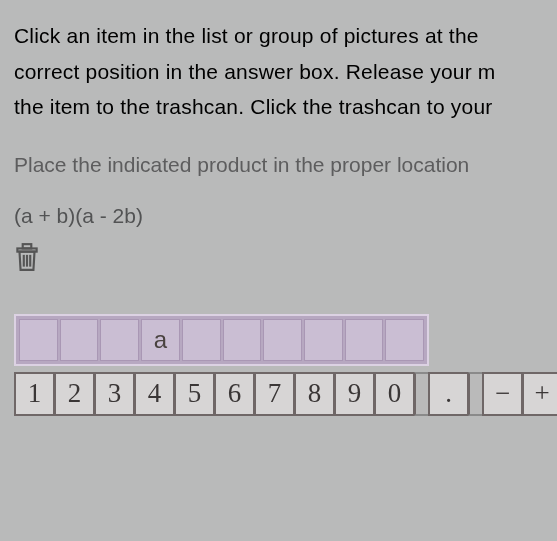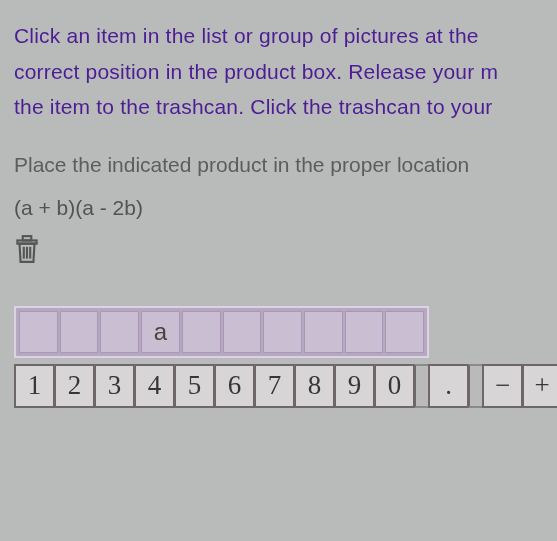--- a/index.html
+++ b/index.html
@@ -6,23 +6,23 @@
     body {
       width: 557px;
       height: 541px;
       background: #b9baba;
       font-family: Arial, sans-serif;
       padding: 18px 0 0 14px;
       color: #5d5e5f;
       overflow: hidden;
       position: relative;
     }
-    .instr { font-size: 21px; line-height: 1.7; letter-spacing: 0.2px; color: #4c1d95; }
+    .instr { font-size: 21px; line-height: 1.7; letter-spacing: 0.2px; color: #000000; }
     .prompt { font-size: 21px; color: #5d5d5e; margin-top: 23px; line-height: 1.6; }
-    .expr { font-size: 21px; color: #525354; margin-top: 14px; }
+    .expr { font-size: 21px; color: #525354; margin-top: 22px; }
     .trash { margin-top: 14px; }
     .trash svg { width: 26px; height: 30px; }
     .answer-box {
       margin-top: 38px;
       width: 415px;
       height: 52px;
       background: #b7a8c1;
       border: 2px solid #dcd2e3;
       display: flex;
       align-items: stretch;
@@ -65,21 +65,21 @@
       border-bottom-color: #8a8a8a;
       border-left-width: 2px;
       border-right-width: 0;
       width: 14px;
     }
   </style>
 </head>
 <body>
 
 <div class="instr">Click an item in the list or group of pictures at the</div>
-<div class="instr">correct position in the product box. Release your m</div>
+<div class="instr">correct position in the answer box. Release your m</div>
 <div class="instr">the item to the trashcan. Click the trashcan to your</div>
 
 <div class="prompt">Place the indicated product in the proper location</div>
 
 <div class="expr">(a + b)(a - 2b)</div>
 
 <div class="trash">
   <span>
     <svg viewBox="0 0 24 28">
       <rect x="3" y="6" width="18" height="3" fill="none" stroke="#555" stroke-width="2"></rect>

